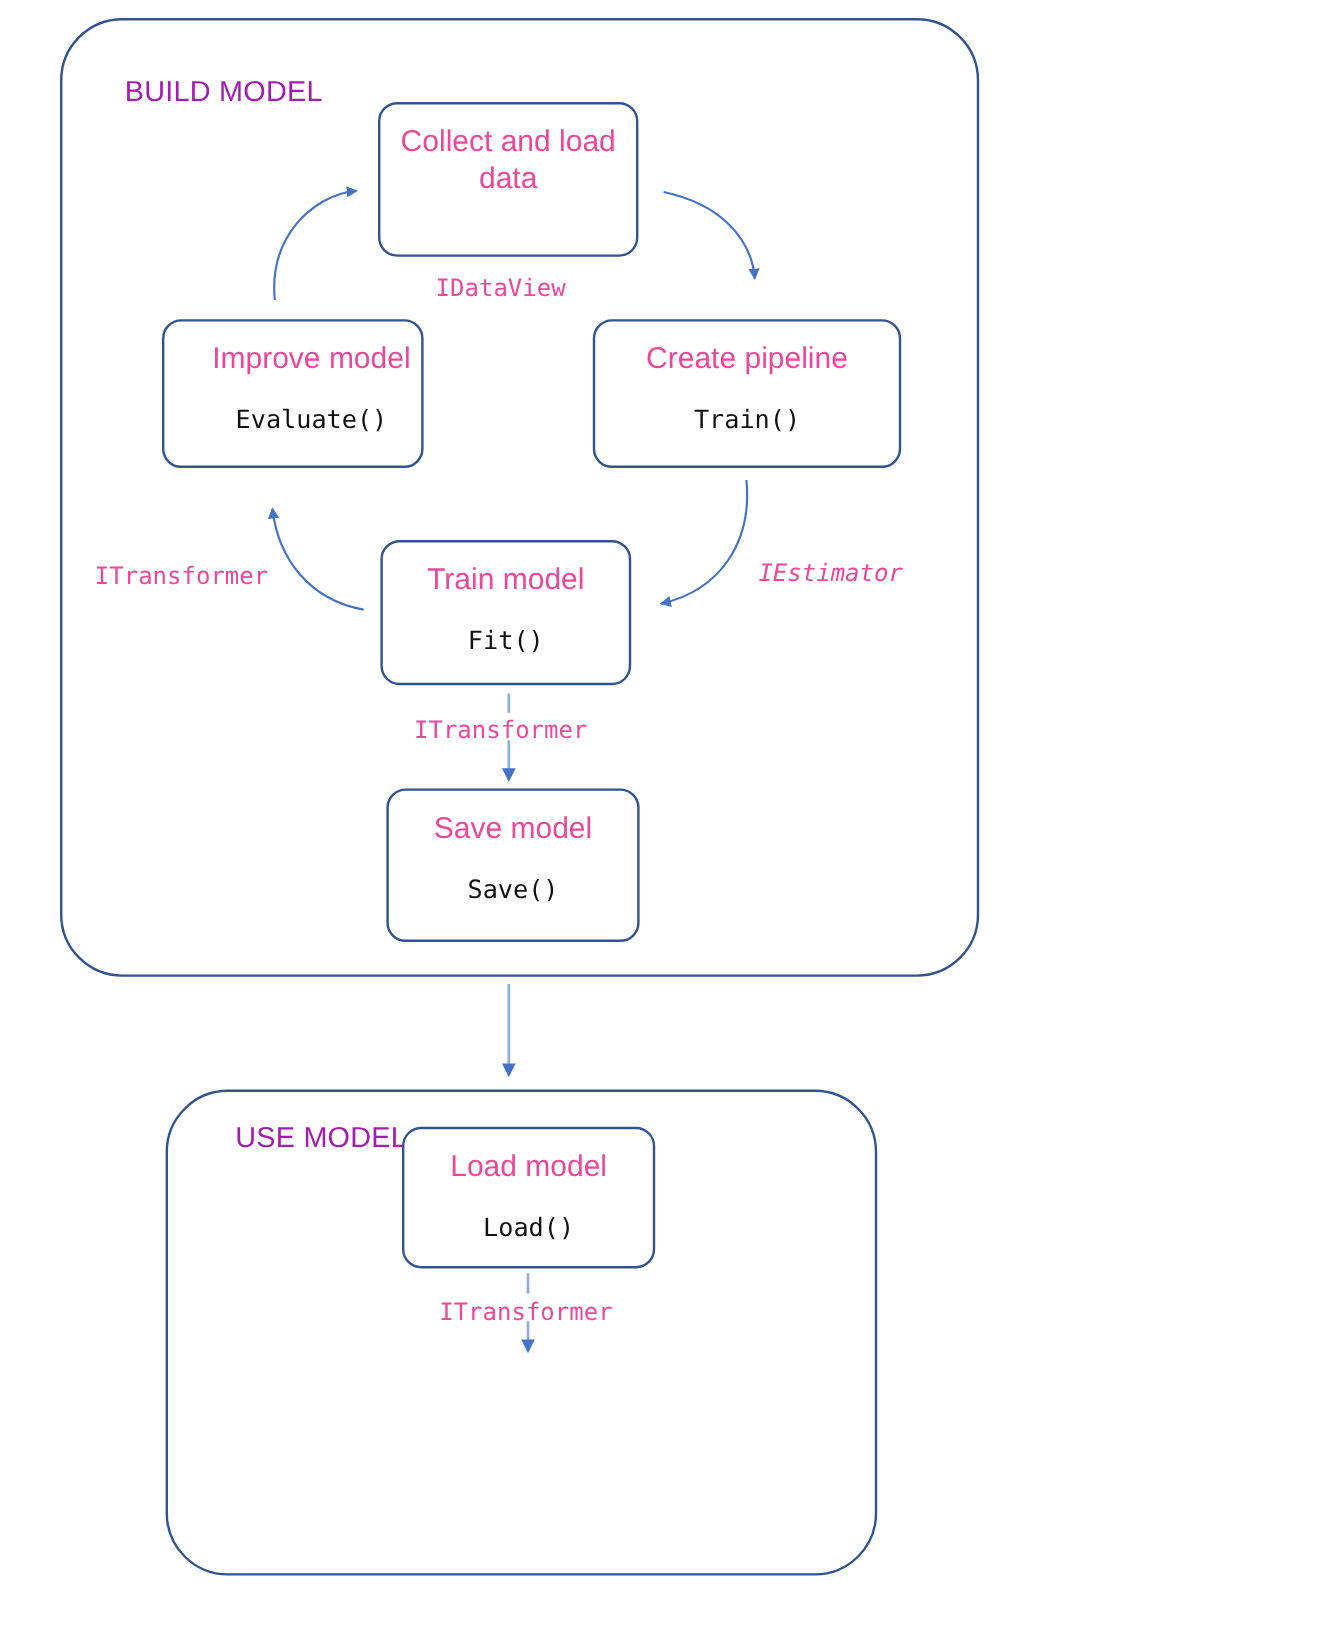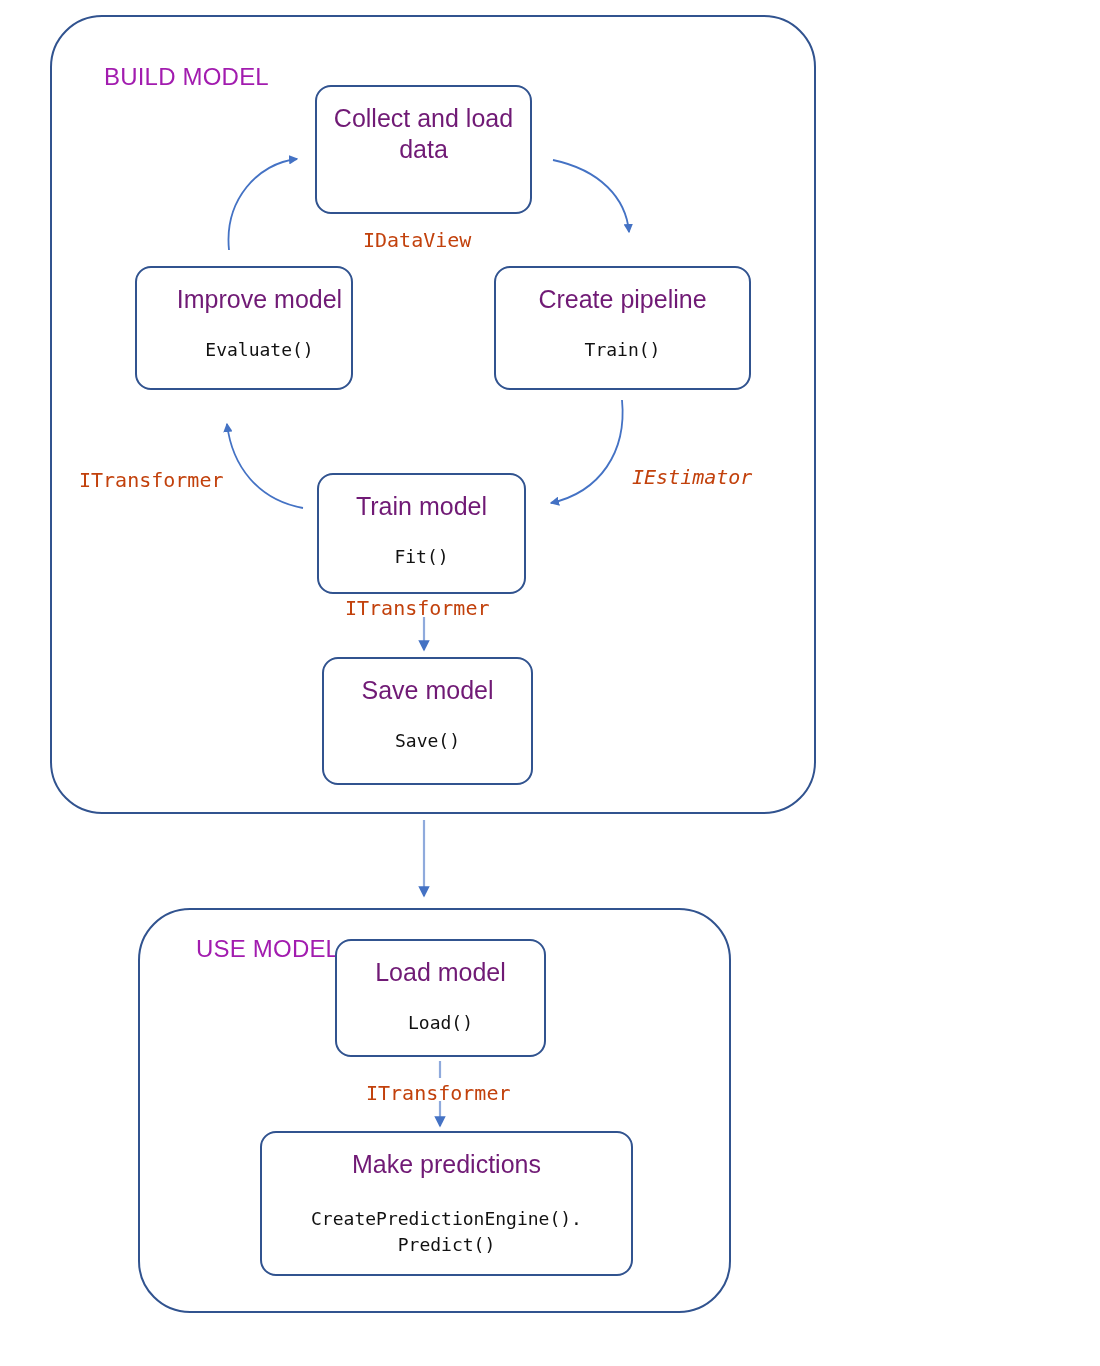--- a/index.html
+++ b/index.html
@@ -46,54 +46,54 @@
     background: #ffffff;
     display: flex;
     flex-direction: column;
     align-items: center;
     justify-content: flex-start;
     padding-top: 16px;
   }
   .node .title {
     font-size: 25px;
     line-height: 31px;
-    color: #701a75;
+    color: #ec4899;
     text-align: center;
     white-space: pre-line;
   }
   .node .api {
     font-family: "DejaVu Sans Mono", "Liberation Mono", monospace;
-    font-size: 18px;
+    font-size: 21px;
     line-height: 26px;
     color: #111111;
     text-align: center;
     white-space: pre-line;
   }
 
   #node-collect       { left: 315px; top: 85px;   width: 217px; height: 129px; }
   #node-improve       { left: 135px; top: 266px;  width: 218px; height: 124px; padding-left: 31px; }
   #node-pipeline      { left: 494px; top: 266px;  width: 257px; height: 124px; }
-  #node-train         { left: 317px; top: 473px;  width: 209px; height: 121px; }
+  #node-train         { left: 317px; top: 450px;  width: 209px; height: 121px; }
   #node-save          { left: 322px; top: 657px;  width: 211px; height: 128px; }
   #node-load          { left: 335px; top: 939px;  width: 211px; height: 118px; }
   #node-predict       { left: 260px; top: 1131px; width: 373px; height: 145px; }
 
   #node-improve  .api,
   #node-pipeline .api,
   #node-train    .api,
   #node-save     .api,
   #node-load     .api { margin-top: 22px; }
   #node-predict  .api { margin-top: 26px; }
 
   
   .edge-label {
     position: absolute;
     font-family: "DejaVu Sans Mono", "Liberation Mono", monospace;
     font-size: 20px;
-    color: #c2410c;
+    color: #ec4899;
     white-space: nowrap;
   }
   #label-idataview      { left: 363px; top: 228px; }
   #label-iestimator     { left: 632px; top: 465px; font-style: italic; }
   #label-itransformer-l { left: 79px;  top: 468px; }
   #label-itransformer-s { left: 345px; top: 596px; }
   #label-itransformer-u { left: 366px; top: 1081px; }
 
   
   #arrows {
@@ -165,25 +165,20 @@
   </div>
 
   <div class="group-box" id="use-model-group"></div>
   <div class="group-title" id="use-model-title">USE MODEL</div>
 
   <div class="node" id="node-load">
     <div class="title">Load model</div>
     <div class="api">Load()</div>
   </div>
 
-  <div class="node" id="node-predict">
-    <div class="title">Make predictions</div>
-    <div class="api">CreatePredictionEngine().
-Predict()</div>
-  </div>
 
   <div class="edge-label" id="label-idataview">IDataView</div>
   <div class="edge-label" id="label-iestimator">IEstimator</div>
   <div class="edge-label" id="label-itransformer-l">ITransformer</div>
   <div class="edge-label" id="label-itransformer-s">ITransformer</div>
   <div class="edge-label" id="label-itransformer-u">ITransformer</div>
 
 </div>
 
 </body></html>

